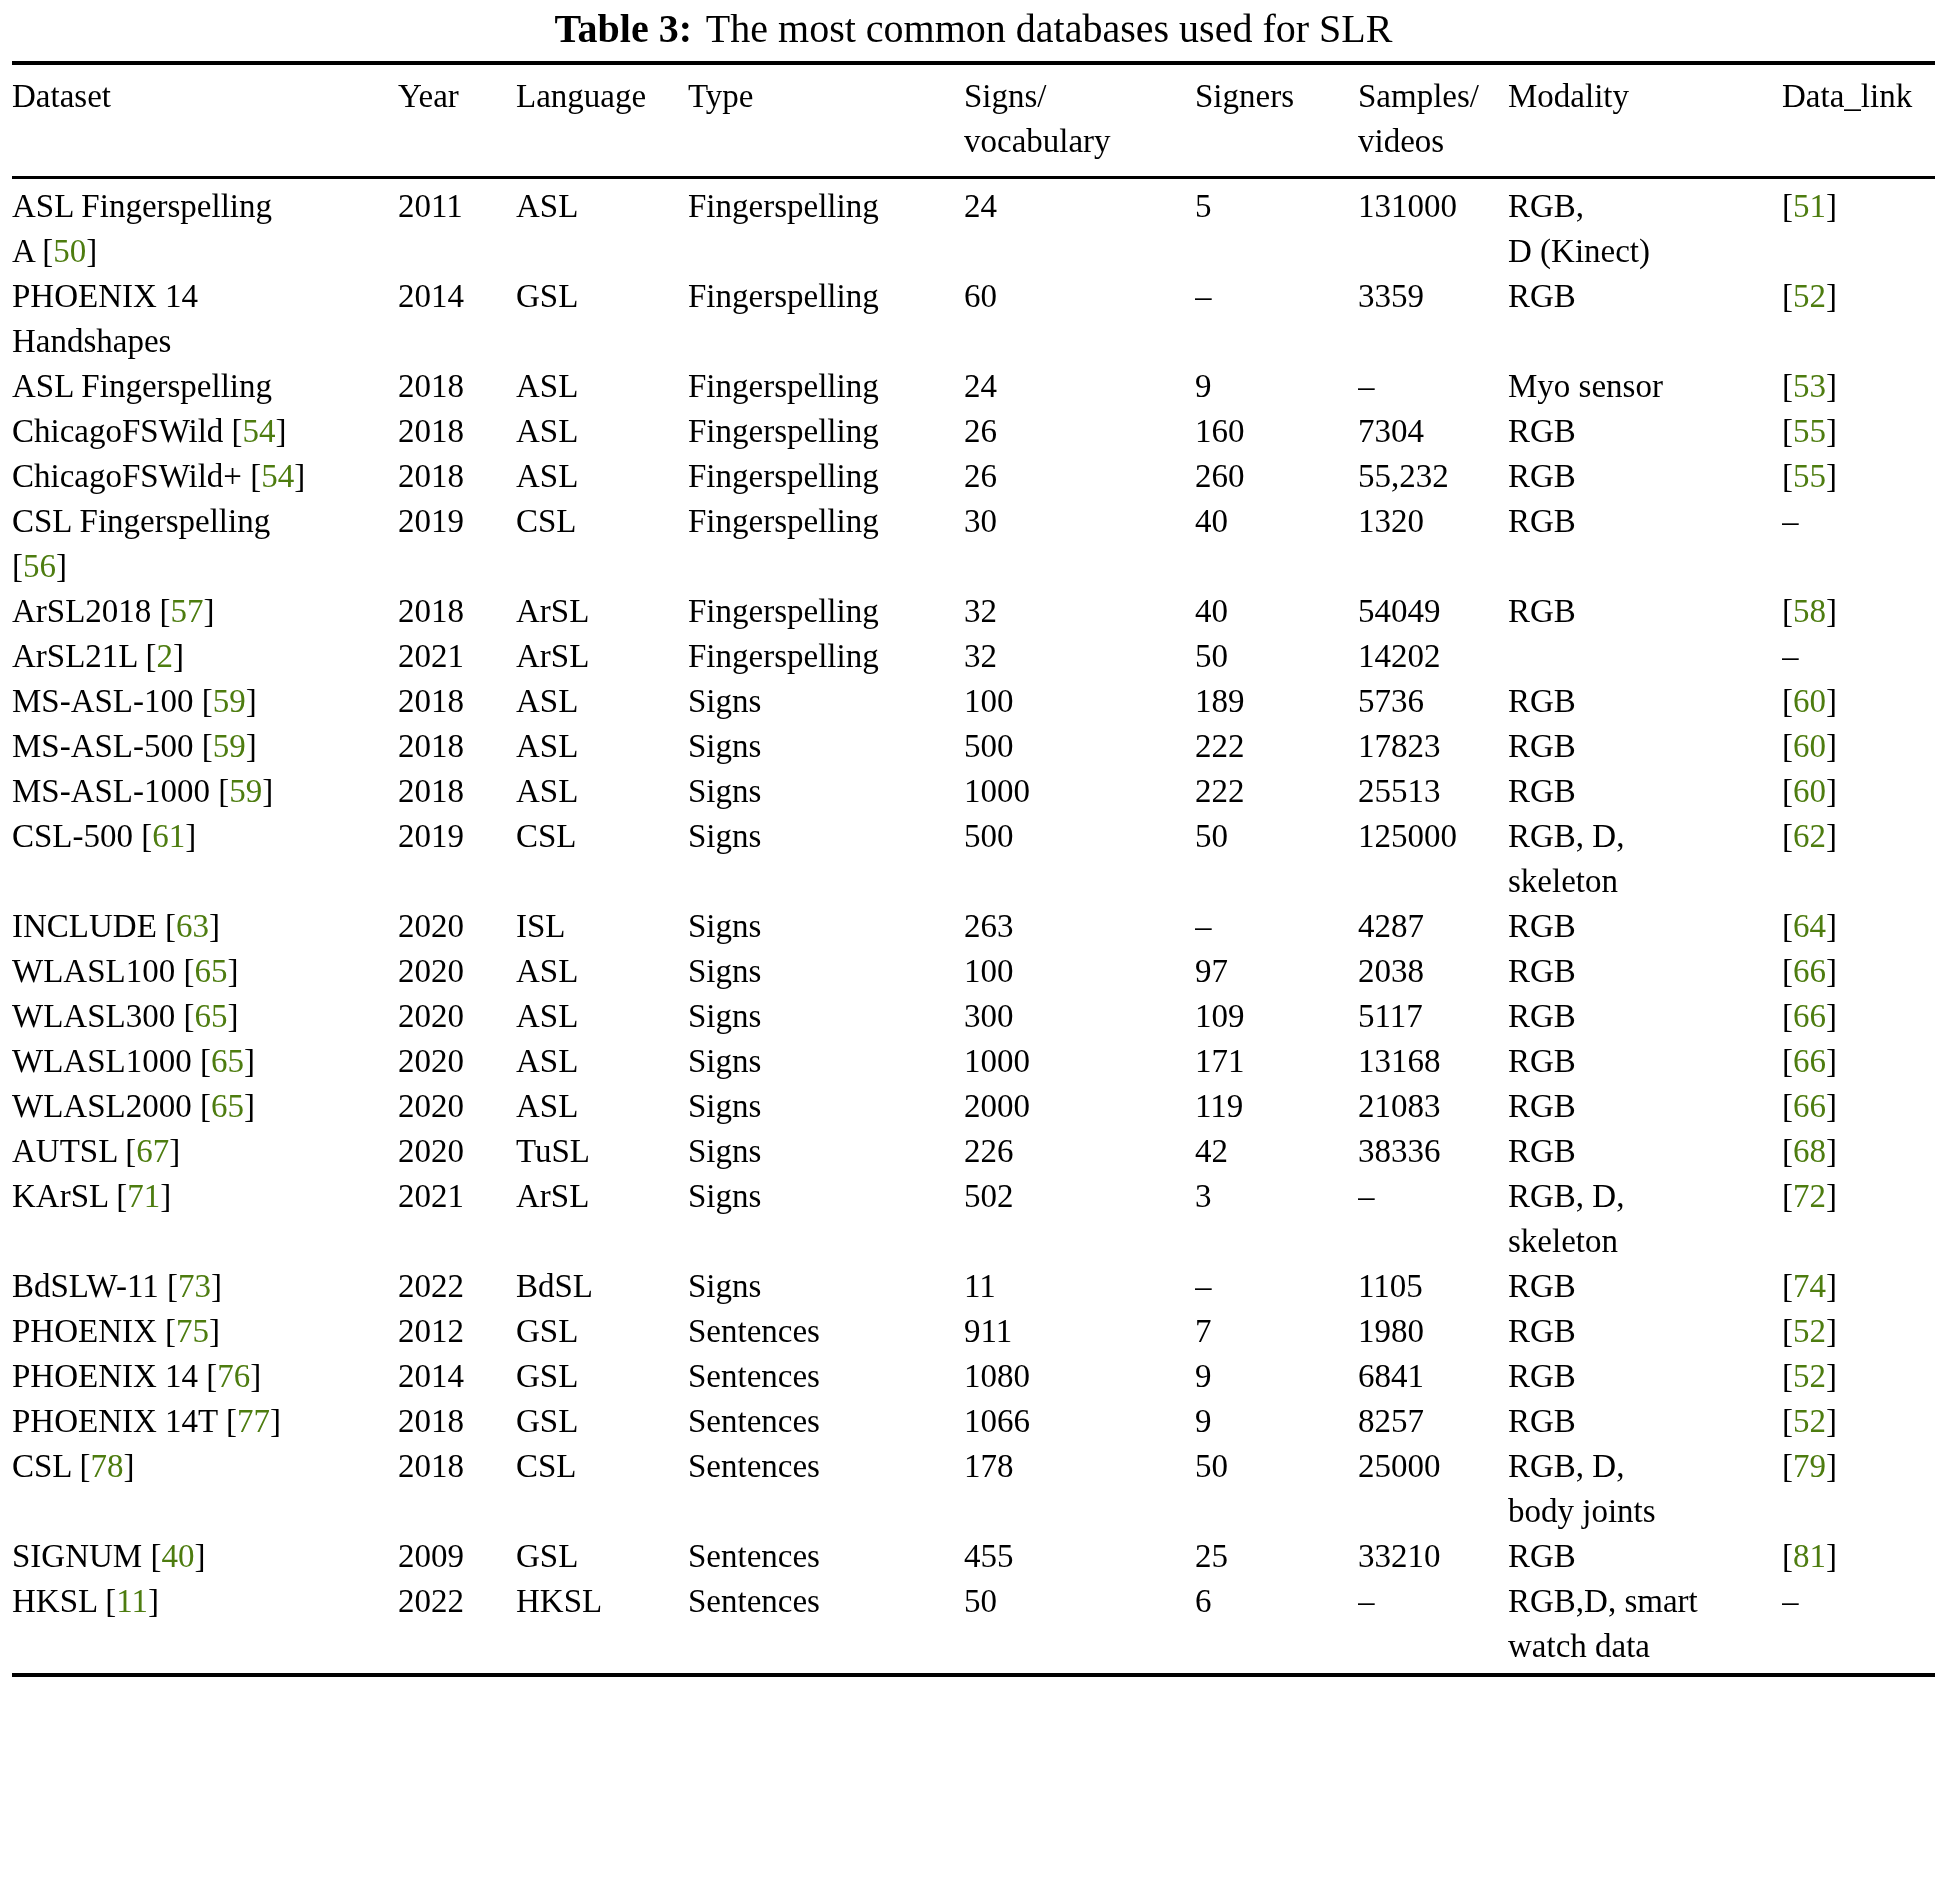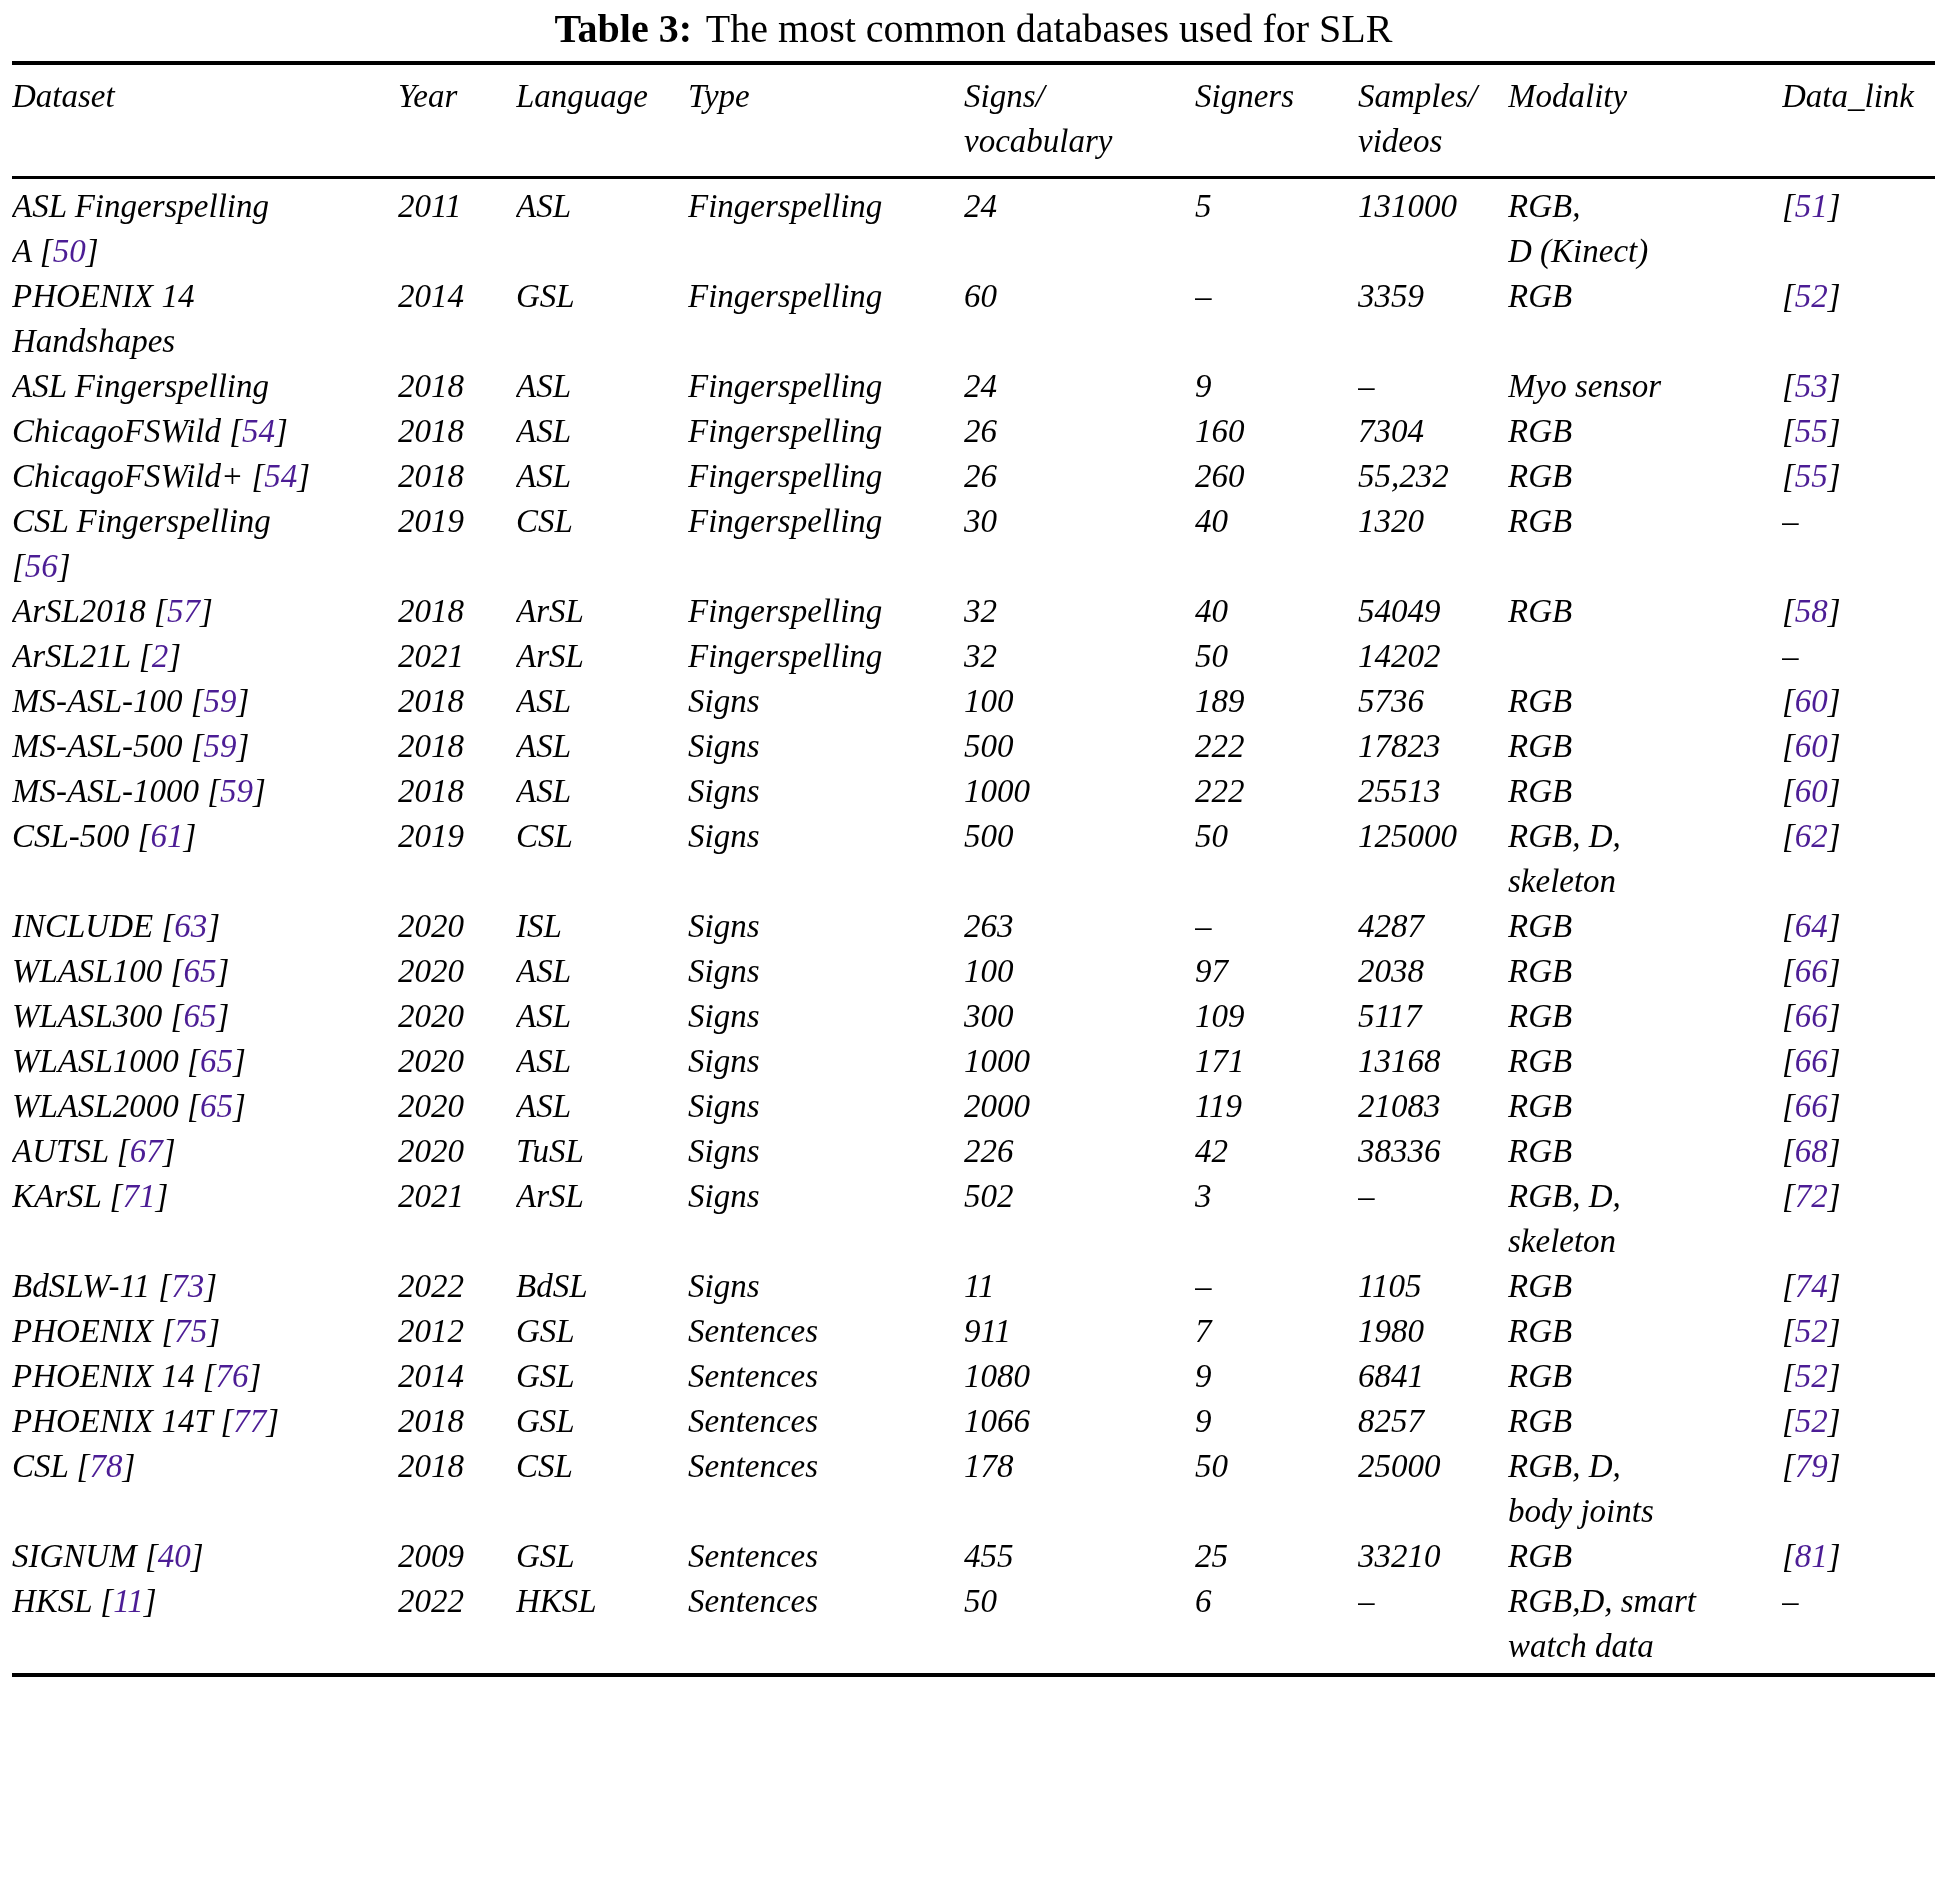--- a/index.html
+++ b/index.html
@@ -29,21 +29,20 @@
   }
   .title .title-caption {
     margin-left: 13.8px;
   }
   table {
     width: 1923px;
     border-collapse: collapse;
     table-layout: fixed;
     border-top: 4.9px solid #000000;
     border-bottom: 4.9px solid #000000;
-    font-style: italic;
   }
   col.c-dataset          { width: 386px; }
   col.c-year             { width: 118px; }
   col.c-language         { width: 172px; }
   col.c-type             { width: 276px; }
   col.c-signs-vocabulary { width: 231px; }
   col.c-signers          { width: 163px; }
   col.c-samples-videos   { width: 150px; }
   col.c-modality         { width: 274px; }
   col.c-data-link        { width: 153px; }
@@ -57,21 +56,21 @@
     white-space: pre-line;
     overflow: hidden;
   }
   thead th {
     padding: 8.9px 0 12.8px 0;
     border-bottom: 3.9px solid #000000;
   }
   tbody tr:first-child td { padding-top: 4.9px; }
   tbody tr:last-child td  { padding-bottom: 3.9px; }
   .cite {
-    color: #4c1d95;
+    color: #4d7c0f;
     margin-top: 6px;
   }
 </style>
 </head>
 <body>
 
 <div class="page">
 
   <div class="title">
     <span class="title-label">Table 3:</span><span class="title-caption">The most common databases used for SLR</span>

